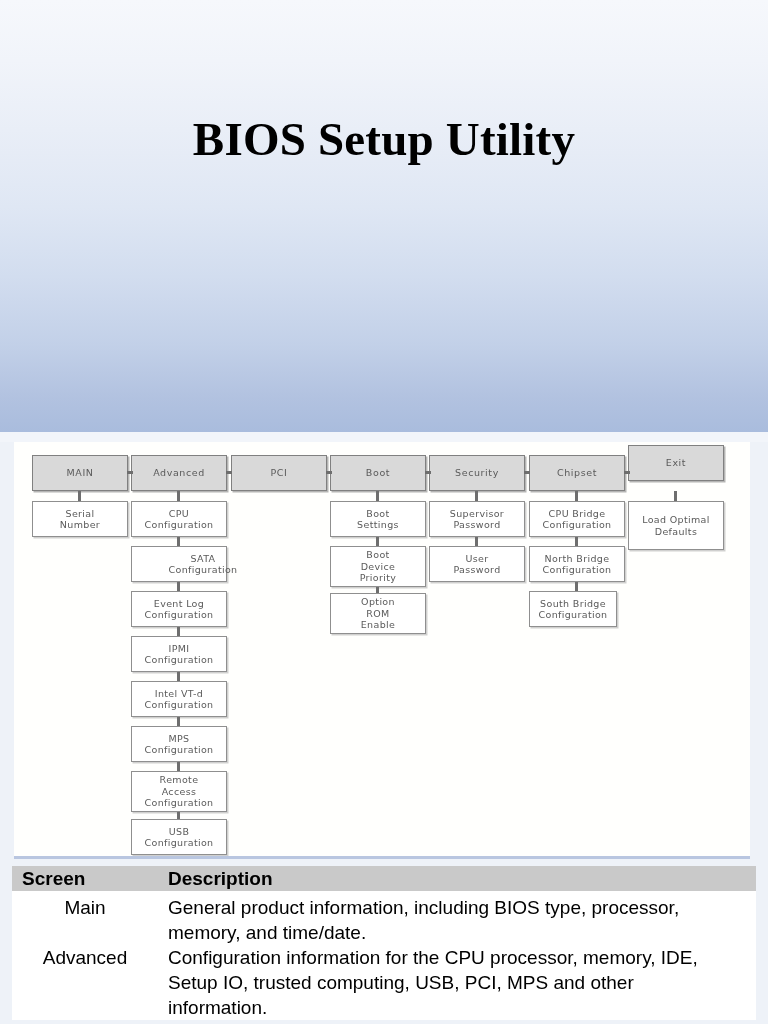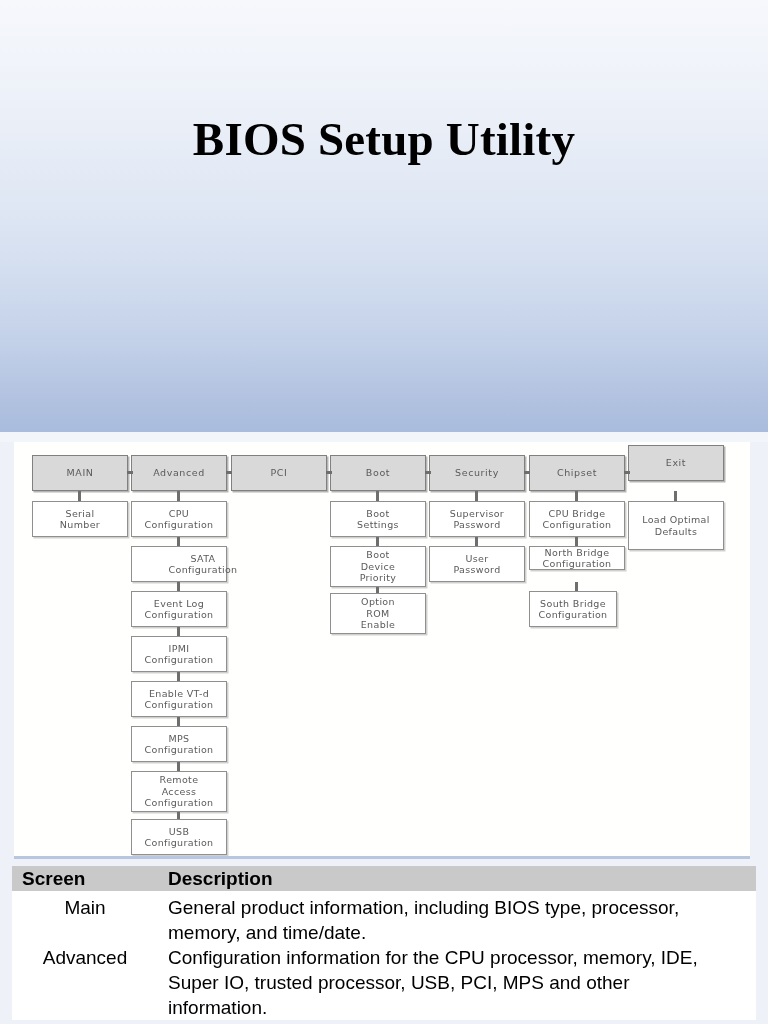--- a/index.html
+++ b/index.html
@@ -162,21 +162,21 @@
 
   <div class="vline" style="left:163px;top:140px;height:9px;"></div>
   <div class="node sub" style="left:117px;top:149px;width:96px;height:36px;">Event Log
 Configuration</div>
 
   <div class="vline" style="left:163px;top:185px;height:9px;"></div>
   <div class="node sub" style="left:117px;top:194px;width:96px;height:36px;">IPMI
 Configuration</div>
 
   <div class="vline" style="left:163px;top:230px;height:9px;"></div>
-  <div class="node sub" style="left:117px;top:239px;width:96px;height:36px;">Enable VT-d
+  <div class="node sub" style="left:117px;top:239px;width:96px;height:36px;">Intel VT-d
 Configuration</div>
 
   <div class="vline" style="left:163px;top:275px;height:9px;"></div>
   <div class="node sub" style="left:117px;top:284px;width:96px;height:36px;">MPS
 Configuration</div>
 
   <div class="vline" style="left:163px;top:320px;height:9px;"></div>
   <div class="node sub" style="left:117px;top:329px;width:96px;height:41px;">Remote
 Access
 Configuration</div>
@@ -205,21 +205,21 @@
 
   <div class="vline" style="left:461px;top:95px;height:9px;"></div>
   <div class="node sub" style="left:415px;top:104px;width:96px;height:36px;">User
 Password</div>
 
   <div class="vline" style="left:561px;top:49px;height:10px;"></div>
   <div class="node sub" style="left:515px;top:59px;width:96px;height:36px;">CPU Bridge
 Configuration</div>
 
   <div class="vline" style="left:561px;top:95px;height:9px;"></div>
-  <div class="node sub" style="left:515px;top:104px;width:96px;height:24px;">North Bridge
+  <div class="node sub" style="left:515px;top:104px;width:96px;height:36px;">North Bridge
 Configuration</div>
 
   <div class="vline" style="left:561px;top:140px;height:9px;"></div>
   <div class="node sub" style="left:515px;top:149px;width:88px;height:36px;">South Bridge
 Configuration</div>
 
   <div class="vline" style="left:660px;top:49px;height:10px;"></div>
   <div class="node sub" style="left:614px;top:59px;width:96px;height:49px;">Load Optimal
 Defaults</div>
 
@@ -232,15 +232,15 @@
     <span class="c2">Description</span>
   </div>
 
   <div class="row" style="padding-top:4px;">
     <span class="scr" style="top:4px;">Main</span>
     <div class="desc">General product information, including BIOS type, processor, memory, and time/date.</div>
   </div>
 
   <div class="row">
     <span class="scr">Advanced</span>
-    <div class="desc">Configuration information for the CPU processor, memory, IDE, Super IO, trusted processor, USB, PCI, MPS and other information.</div>
+    <div class="desc">Configuration information for the CPU processor, memory, IDE, Setup IO, trusted computing, USB, PCI, MPS and other information.</div>
   </div>
 </div>
 
 </body></html>

